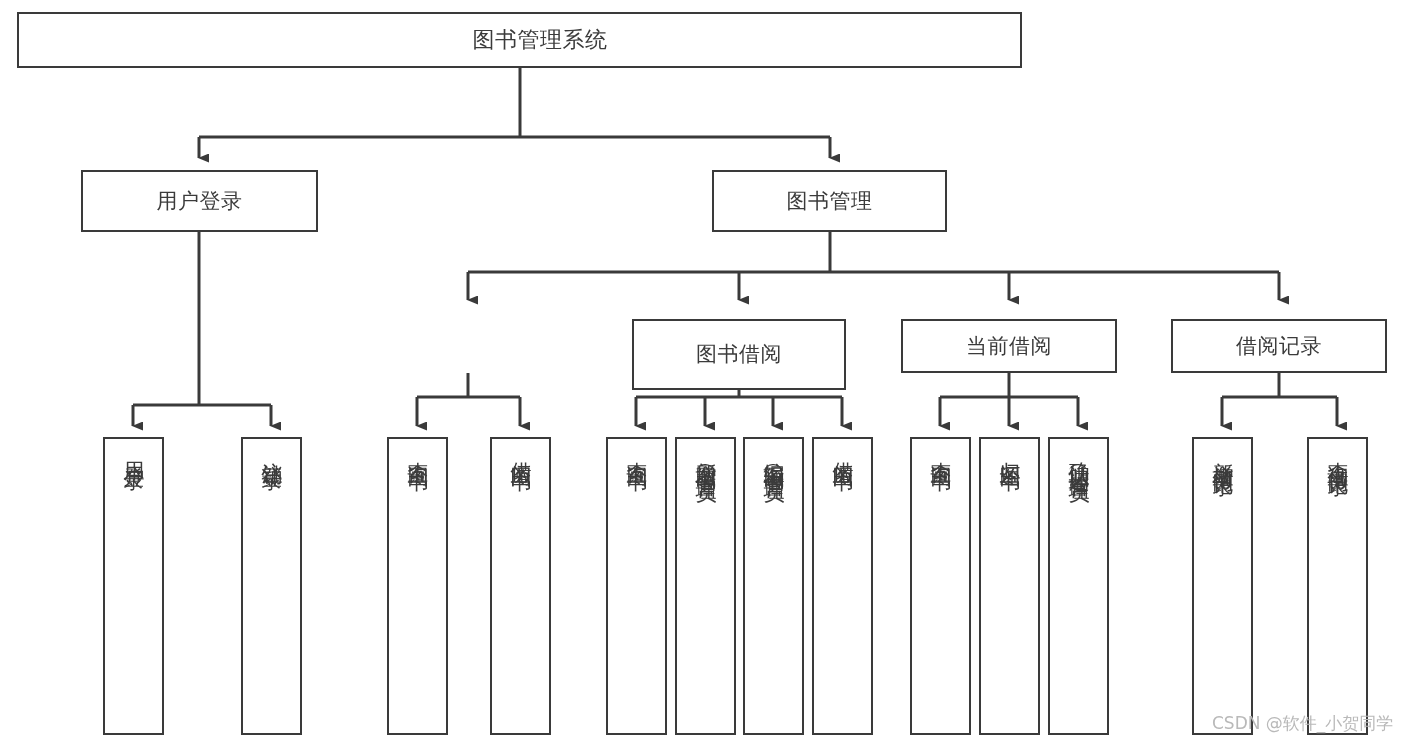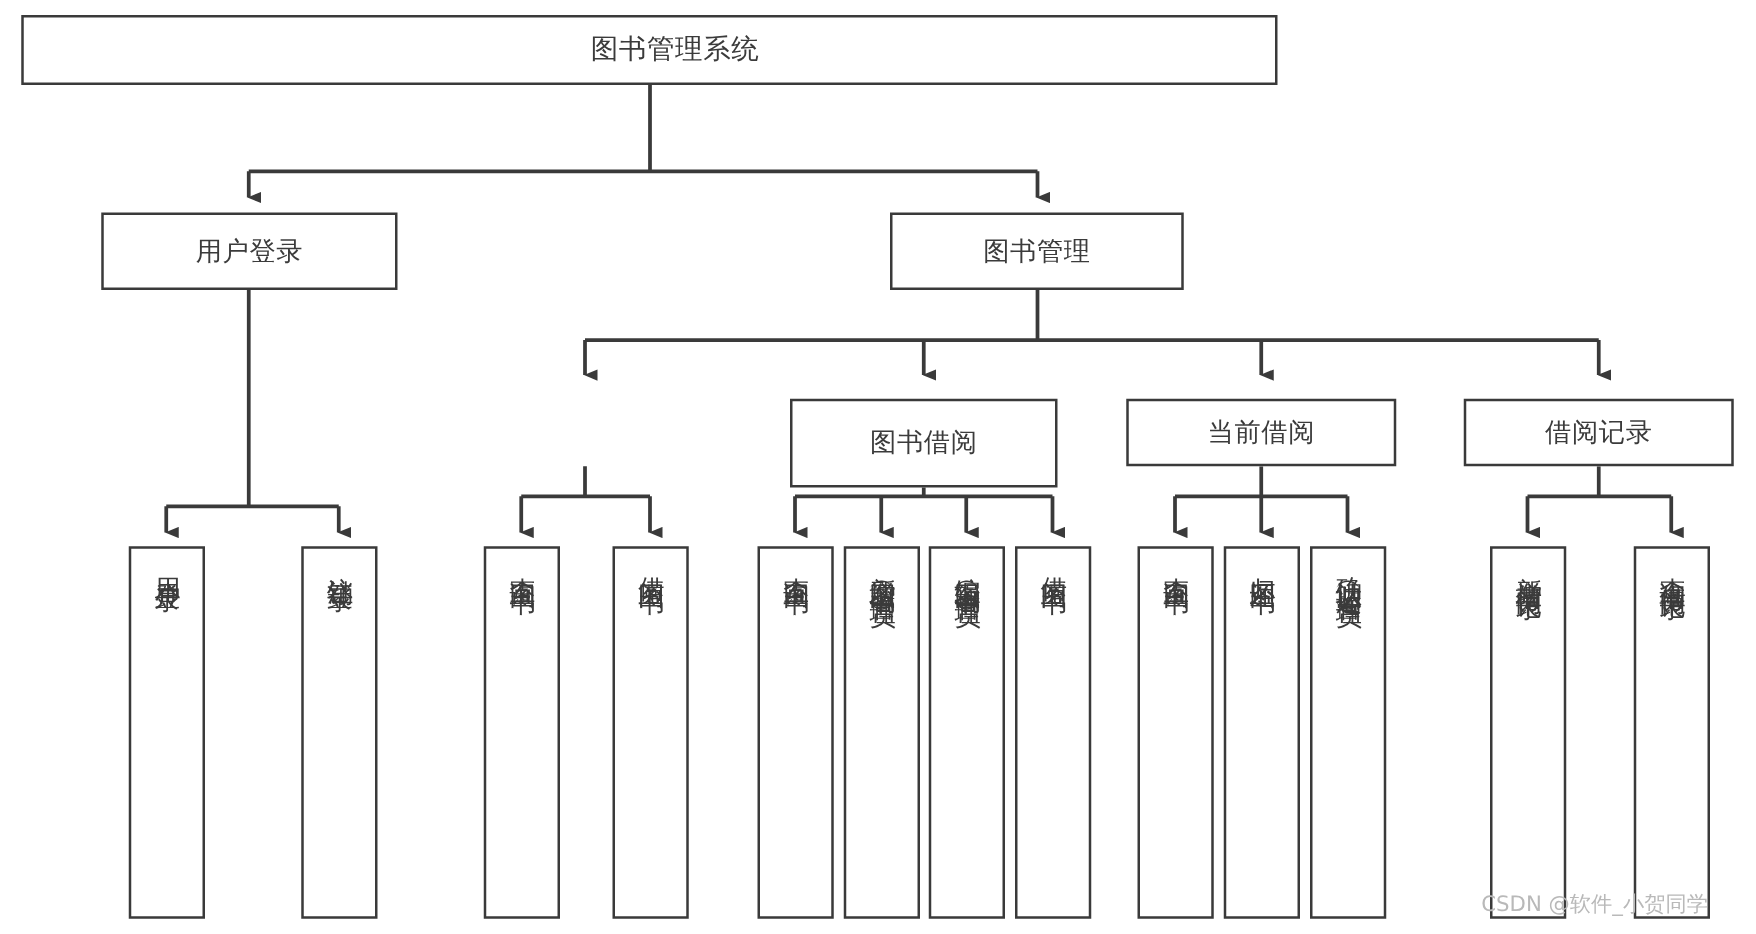--- a/index.html
+++ b/index.html
@@ -60,21 +60,21 @@
   }
   .node.vert .node-label {
     writing-mode: vertical-rl;
     text-orientation: upright;
     font-size: 21px;
     line-height: 1.0;
     letter-spacing: 3px;
   }
   .watermark {
     position: absolute;
-    left: 1185px;
+    left: 1212px;
     top: 712px;
     font-size: 17px;
     color: #b9b9b9;
     white-space: nowrap;
     z-index: 3;
     font-family: "DejaVu Sans", "Liberation Sans", sans-serif;
   }
 </style>
 </head>
 <body>

